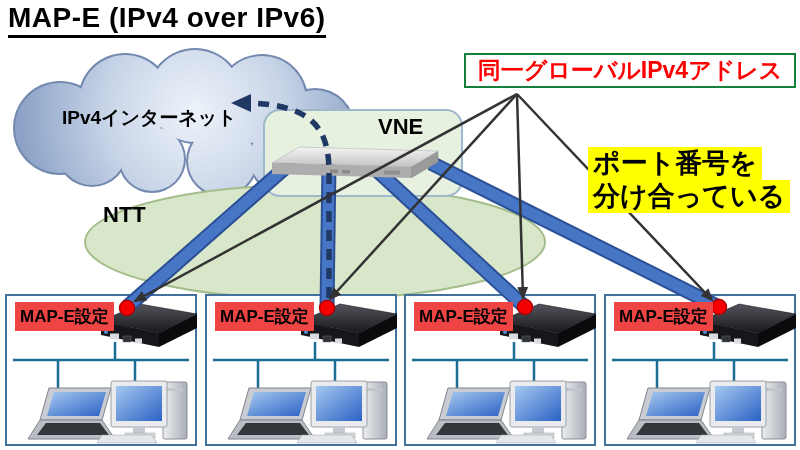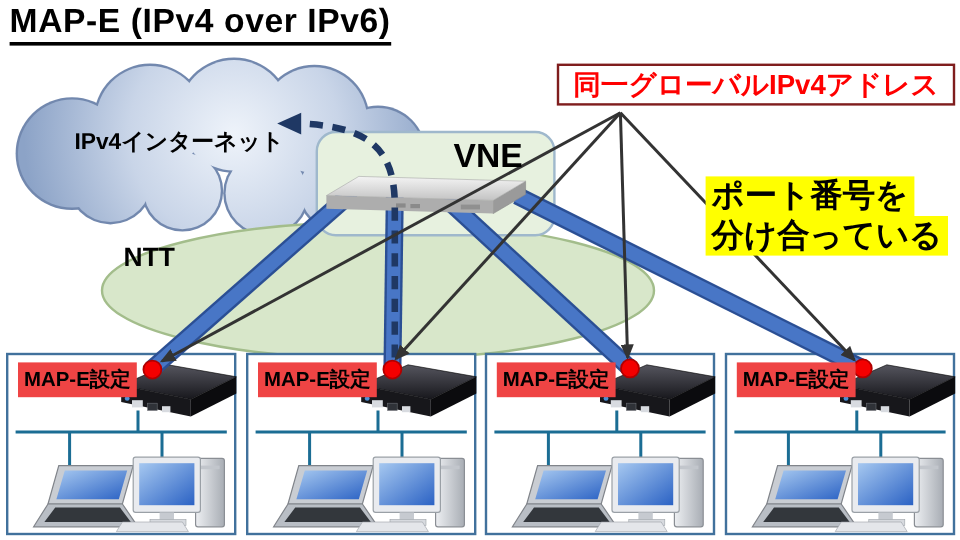--- a/index.html
+++ b/index.html
@@ -3,23 +3,23 @@
 <meta charset="utf-8">
 <style>
   html,body{margin:0;padding:0;background:#fff;}
   .stage{position:relative;width:800px;height:450px;background:#ffffff;overflow:hidden;
          font-family:"Liberation Sans",sans-serif;color:#000;}
   .stage svg{position:absolute;left:0;top:0;}
   .lbl{position:absolute;font-weight:bold;white-space:nowrap;}
   .title{left:8px;top:2px;font-size:28px;letter-spacing:.5px;
          border-bottom:3px solid #000;padding-bottom:1px;}
   .cloud-lbl{left:62px;top:93px;font-size:19px;margin-top:12px;}
-  .vne-lbl{left:378px;top:114px;font-size:28px;}
+  .vne-lbl{left:378px;top:114px;font-size:22px;}
   .ngn-lbl{left:103px;top:201px;width:110px;text-align:left;font-size:22px;line-height:28px;}
-  .gip{left:464px;top:53px;width:328px;height:31px;background:#fff;border:2px solid #7f1d1d;
+  .gip{left:464px;top:53px;width:328px;height:31px;background:#fff;border:2px solid #15803d;
        color:#FF0000;font-size:23px;font-weight:bold;text-align:center;line-height:31px;}
   .port-note{left:588px;top:99px;font-size:27px;line-height:33px;font-weight:bold;margin-top:48px;}
   .port-note span{display:table;background:#FFFF00;padding:0 5px;}
   .site-lbl{background:#ef4444;font-size:17px;font-weight:bold;padding:3px 5px;position:absolute;}
 </style>
 </head>
 <body>
 
 <div class="stage">
 

